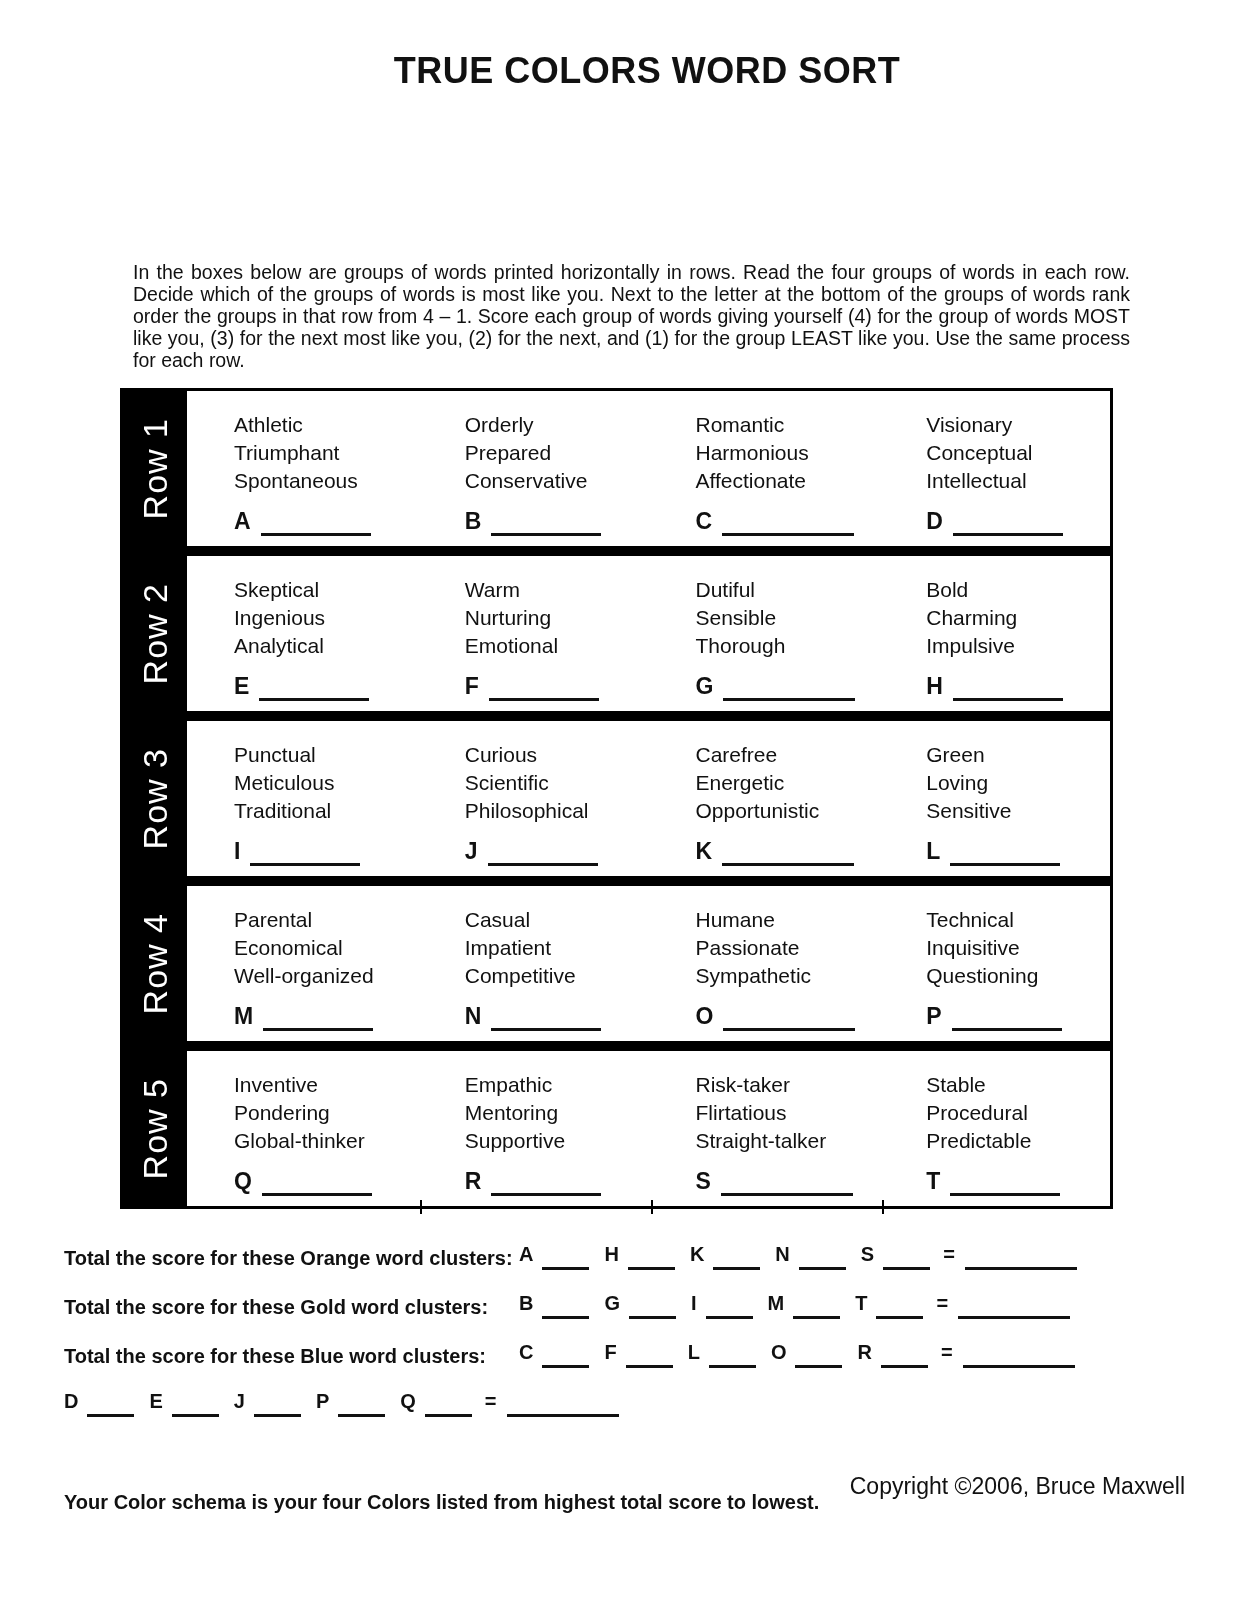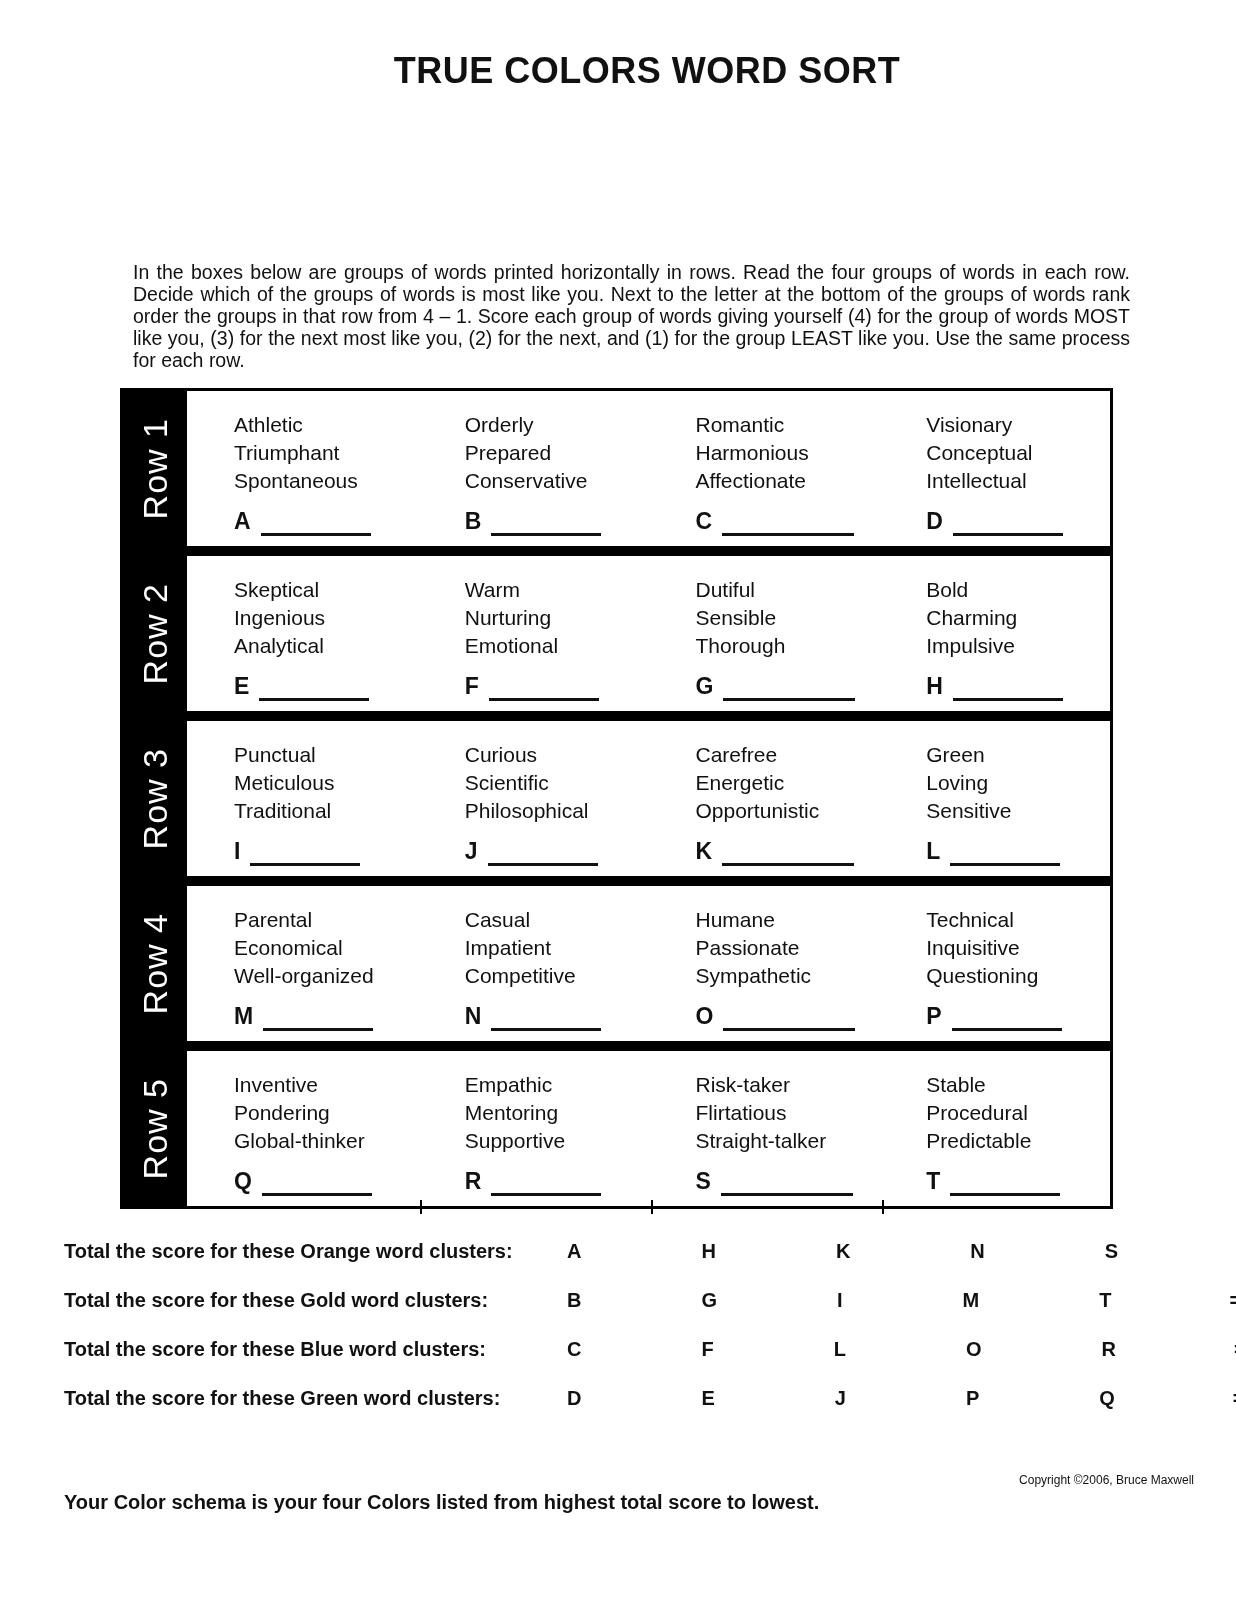--- a/index.html
+++ b/index.html
@@ -48,38 +48,38 @@
   }
   .cell.c3 .blank { width:132px; }
 
   
   .tick { position:absolute; width:2px; height:14px; background:#000; bottom:-8px; }
   .tick.t1 { left:297px; } .tick.t2 { left:528px; } .tick.t3 { left:759px; }
 
   
   .totals { position:absolute; top:1240px; left:64px; width:1020px; }
   .total-line {
-    display:flex; align-items:flex-start; height:30px; margin-bottom:19px;
-    font-size:20px; font-weight:700; white-space:nowrap;gap:48px;
+    display:flex; align-items:flex-end; height:30px; margin-bottom:19px;
+    font-size:20px; font-weight:700; white-space:nowrap;
   }
   .total-label { flex:0 0 455px; width:455px; }
   .tl-letter { padding-bottom:4px; }
   .tl-blank {
     display:inline-block; width:47px; height:0;
     border-bottom:3px solid #111111; margin:0 15px 0 9px;
   }
   .tl-eq { padding-bottom:4px; margin-left:-2px; }
   .tl-final {
     display:inline-block; width:112px; height:0;
     border-bottom:3px solid #111111; margin-left:10px;
   }
 
   
   .schema-note { position:absolute; top:1444px; left:64px; font-size:20px; font-weight:700;margin-top:47px; }
-  .copyright  { position:absolute; top:1473px; right:42px; font-size:12px; }
+  .copyright  { position:absolute; top:1473px; right:51px; font-size:23px; }
 </style>
 </head>
 <body>
 
 <div class="title">TRUE COLORS WORD SORT</div>
 
 <div class="instructions">In the boxes below are groups of words printed horizontally in rows.  Read the four groups of words in each row.  Decide which of the groups of words is most like you.  Next to the letter at the bottom of the groups of words rank order the groups in that row from 4 – 1. Score each group of words giving yourself (4) for the group of words MOST like you, (3) for the next most like you, (2) for the next, and (1) for the group LEAST like you.  Use the same process for each row.</div>
 
 <div class="sort-table">
 
@@ -352,21 +352,20 @@
       <span class="tl-blank"></span>
     <span class="tl-letter">O</span>
       <span class="tl-blank"></span>
     <span class="tl-letter">R</span>
       <span class="tl-blank"></span>
     <span class="tl-eq">=</span>
       <span class="tl-final"></span>
   </div>
 
   <div class="total-line">
-    <span class="total-label">Total the score for these Green word clusters:</span>
     <span class="tl-letter">D</span>
       <span class="tl-blank"></span>
     <span class="tl-letter">E</span>
       <span class="tl-blank"></span>
     <span class="tl-letter">J</span>
       <span class="tl-blank"></span>
     <span class="tl-letter">P</span>
       <span class="tl-blank"></span>
     <span class="tl-letter">Q</span>
       <span class="tl-blank"></span>

